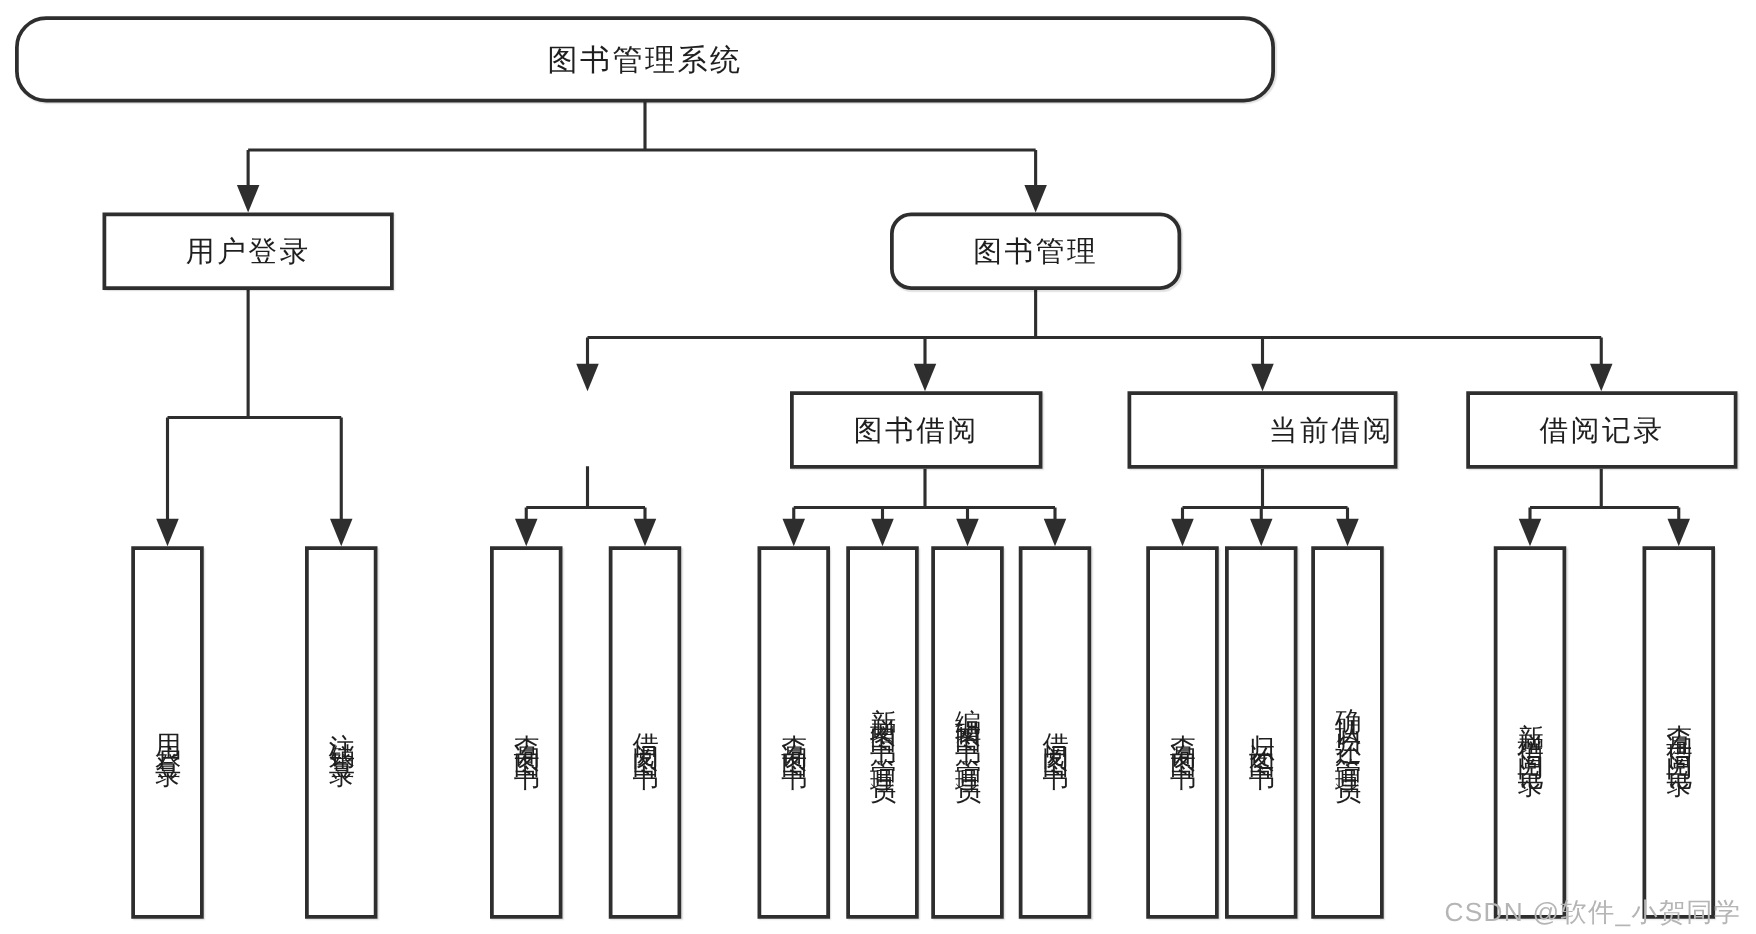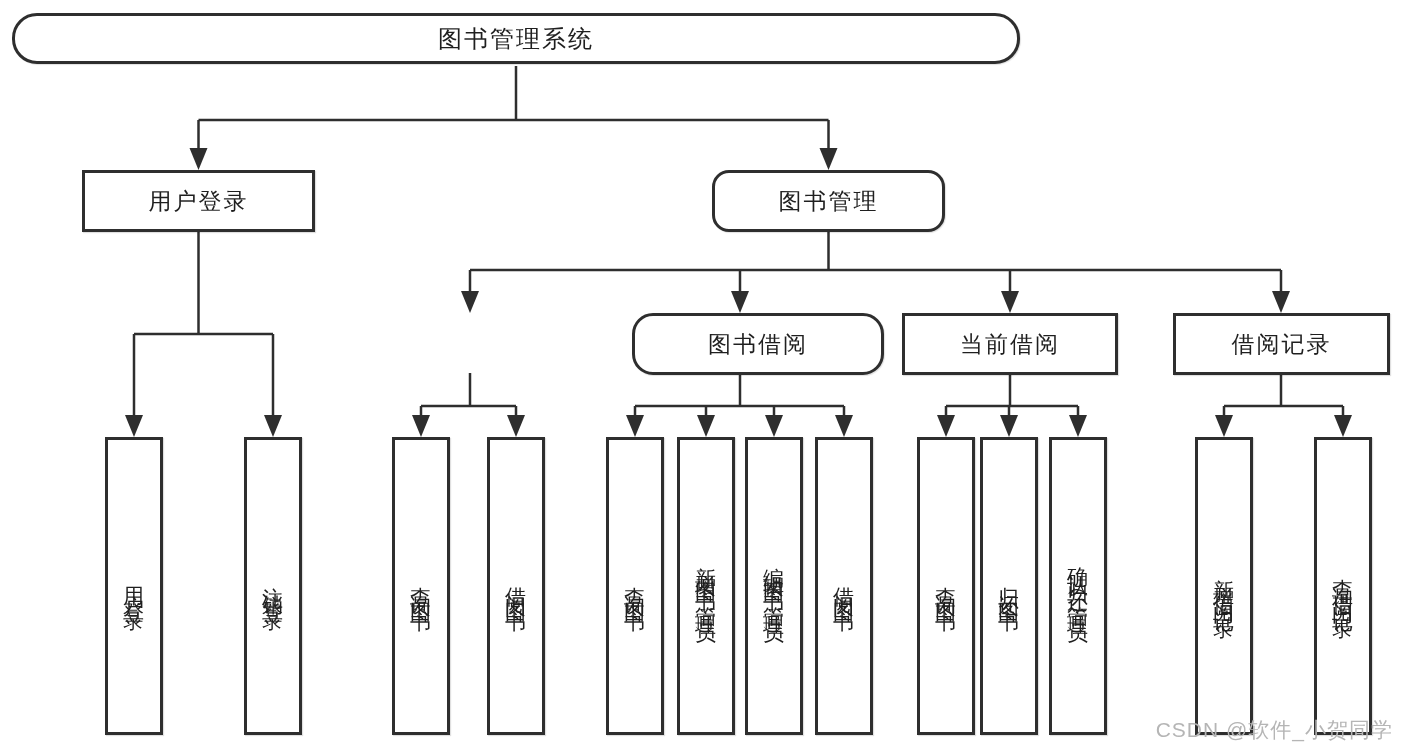--- a/index.html
+++ b/index.html
@@ -127,35 +127,35 @@
       <path d="M765 415 H783 L774 437 Z"></path>
       <path d="M835 415 H853 L844 437 Z"></path>
       <path d="M937 415 H955 L946 437 Z"></path>
       <path d="M1000 415 H1018 L1009 437 Z"></path>
       <path d="M1069 415 H1087 L1078 437 Z"></path>
       <path d="M1215 415 H1233 L1224 437 Z"></path>
       <path d="M1334 415 H1352 L1343 437 Z"></path>
     </g>
   </svg>
 
-  <div class="node h-node root-node" style="left:12px; top:13px; width:1008px; height:51px;border-radius:25px;">
+  <div class="node h-node root-node" style="left:12px; top:13px; width:1008px; height:69px;border-radius:25px;">
     <span>图书管理系统</span>
   </div>
 
   <div class="node h-node" style="left:82px; top:170px; width:233px; height:62px;">
     <span>用户登录</span>
   </div>
   <div class="node h-node" style="left:712px; top:170px; width:233px; height:62px;border-radius:17px;">
     <span>图书管理</span>
   </div>
 
-  <div class="node h-node" style="left:632px; top:313px; width:252px; height:62px;border-radius:21px;">
+  <div class="node h-node" style="left:632px; top:313px; width:202px; height:62px;">
     <span>图书借阅</span>
   </div>
-  <div class="node h-node" style="left:902px; top:313px; width:216px; height:62px;">
+  <div class="node h-node" style="left:902px; top:313px; width:216px; height:62px;justify-content:flex-end;">
     <span>当前借阅</span>
   </div>
   <div class="node h-node" style="left:1173px; top:313px; width:217px; height:62px;">
     <span>借阅记录</span>
   </div>
 
   <div class="node v-node" style="left:105px; top:437px; width:58px; height:298px;">
     <span class="v-label">用户登录</span>
   </div>
   <div class="node v-node" style="left:244px; top:437px; width:58px; height:298px;">

